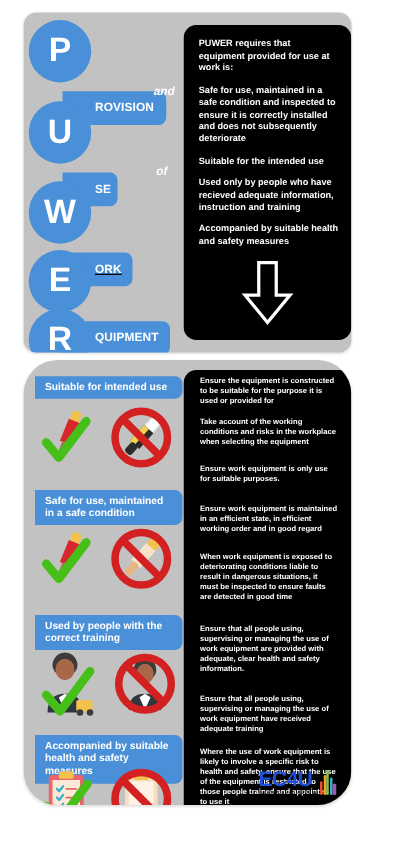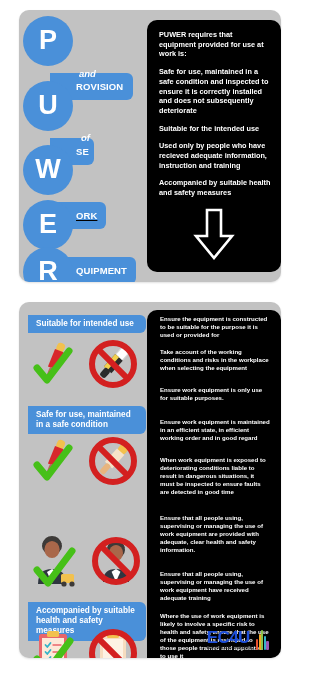--- a/index.html
+++ b/index.html
@@ -3,33 +3,33 @@
 <meta charset="utf-8">
 <style>
   html,body{margin:0;padding:0;background:#ffffff;}
   body{width:300px;height:689px;font-family:"Liberation Sans","DejaVu Sans",sans-serif;-webkit-font-smoothing:antialiased;}
   .page{position:relative;width:300px;height:689px;background:#ffffff;overflow:hidden;}
 
   
   .card{position:absolute;left:19px;width:262px;background:#c2c2c2;border-radius:10px;
         box-shadow:0 1px 2px rgba(0,0,0,.12);overflow:hidden;}
   .card-top{top:10px;height:272px;}
-  .card-bot{top:302px;height:356px;}
+  .card-bot{top:288px;height:356px;border-radius:27px;}
 
   
   .puwer-col{position:absolute;left:0;top:0;width:128px;height:100%;}
   .puwer-row{position:absolute;left:0;width:128px;height:52px;}
   .tab{position:absolute;left:31px;top:11px;height:27px;background:#4a90d9;
        border-radius:0 6px 6px 0;display:flex;align-items:center;padding-left:26px;padding-right:7px;
        box-sizing:border-box;white-space:nowrap;margin-top:46px;}
   .tab span{color:#ffffff;font-size:9.5px;font-weight:700;letter-spacing:.1px;line-height:1;}
   .circ{position:absolute;left:4px;top:0;width:50px;height:50px;border-radius:50%;
         background:#4a90d9;display:flex;align-items:center;justify-content:center;}
   .circ b{color:#ffffff;font-size:27px;font-weight:700;line-height:1;margin-top:-1px;}
-  .joiner{position:absolute;font-style:italic;color:#ffffff;font-size:9.5px;font-weight:600;}
+  .joiner{position:absolute;font-style:italic;color:#ffffff;font-size:9.5px;font-weight:600;margin-left:44px;}
 
   
   .orange{position:absolute;background:#000000;border-radius:10px;}
   .orange-top{left:128px;top:10px;width:134px;height:252px;}
   .otext{position:absolute;left:12px;top:10px;width:112px;}
   .otext p{margin:0 0 8px 0;color:#ffffff;font-size:7.3px;line-height:1.33;font-weight:600;}
   .otext p:last-child{margin-bottom:0;}
 
   .arrow-wrap{position:absolute;left:0;right:0;bottom:12px;display:flex;justify-content:center;}
 
@@ -179,20 +179,23 @@
         </g>
         <circle cx="27" cy="26" r="21" fill="none" stroke="#d32020" stroke-width="6"></circle>
         <line x1="12.6" y1="11.6" x2="41.4" y2="40.4" stroke="#d32020" stroke-width="6"></line>
       </svg>
     </div>
     <div class="rtext" style="top:116px;">
       <p>Ensure work equipment is maintained in an efficient state, in efficient working order and in good regard</p>
       <p style="margin-top:14px">When work equipment is exposed to deteriorating conditions liable to result in dangerous situations, it must be inspected to ensure faults are detected in good time</p>
     </div>
 
+    <div class="bluebar" style="top:204px;">
+      <span>Used by people with the correct training</span>
+    </div>
     <div class="icons" style="top:232px;">
       <svg width="56" height="54" viewBox="0 0 56 54">
         <ellipse cx="24" cy="12" rx="10" ry="9" fill="#3d3a38"></ellipse>
         <ellipse cx="24" cy="15.5" rx="7.6" ry="8.6" fill="#a9674a"></ellipse>
         <path d="M14.5 10 q9.5 -7 19 0 q-2 -8 -9.5 -8 q-7.5 0 -9.5 8z" fill="#3d3a38"></path>
         <path d="M10 50 q0 -15 14 -15 q14 0 14 15 z" fill="#2f3640"></path>
         <path d="M24 35 l-5 3 l5 11 l5 -11 z" fill="#ffffff"></path>
         <rect x="33" y="40" width="13" height="9" rx="1.5" fill="#f2c14e"></rect>
         <circle cx="36" cy="50" r="2.6" fill="#3d3a38"></circle>
         <circle cx="44" cy="50" r="2.6" fill="#3d3a38"></circle>

